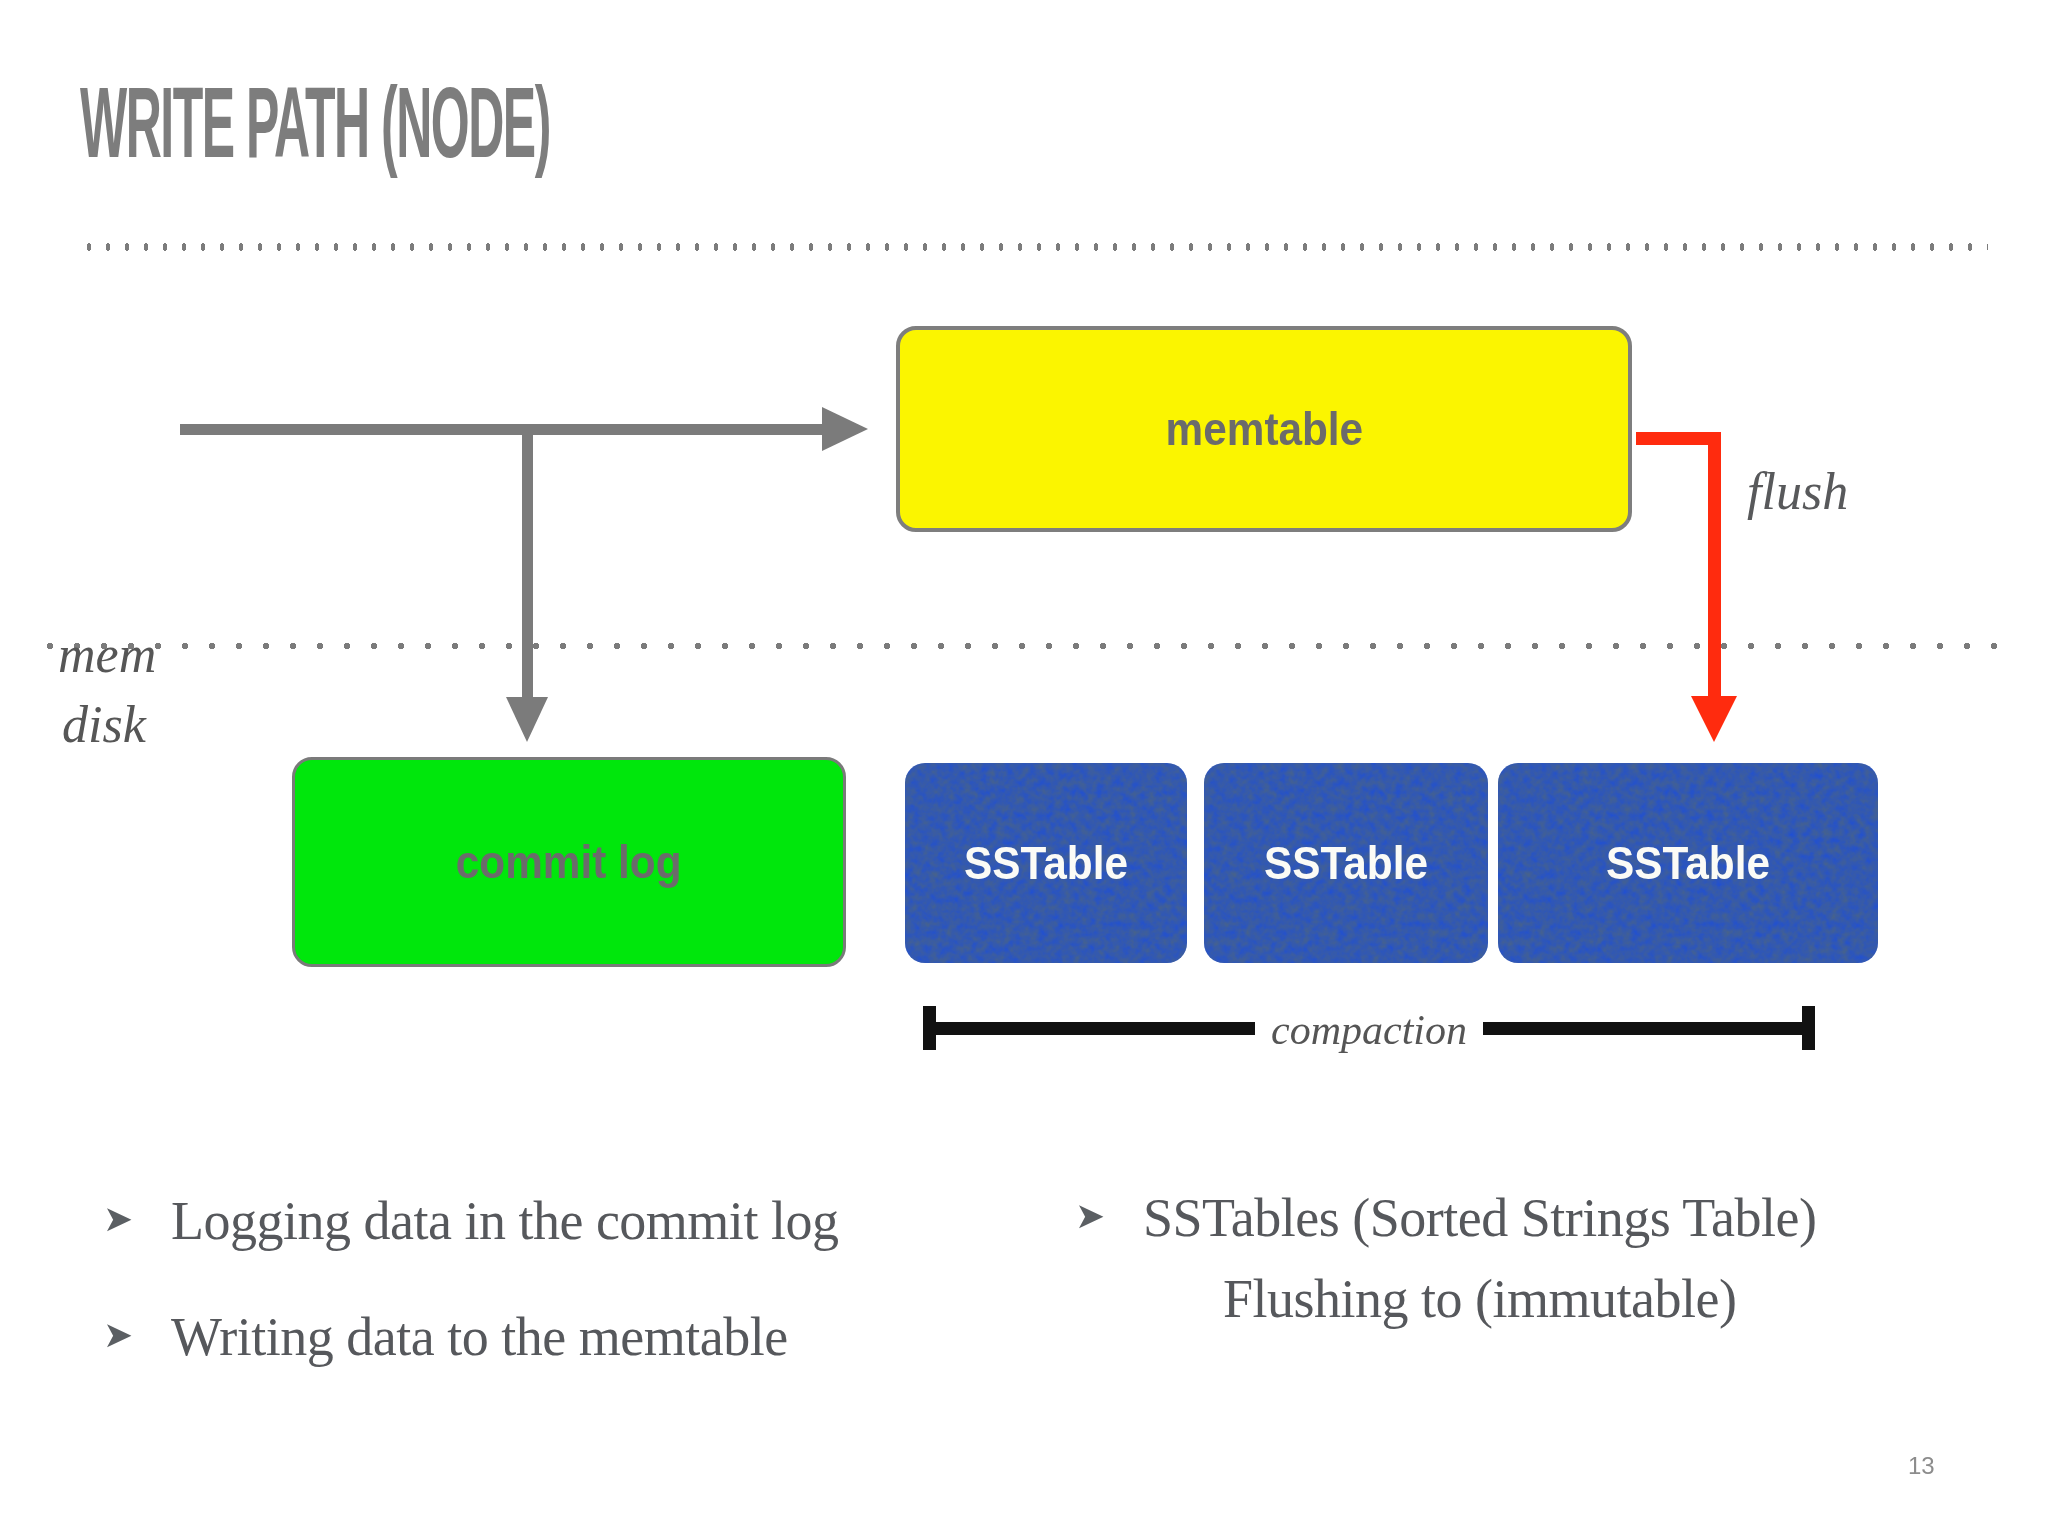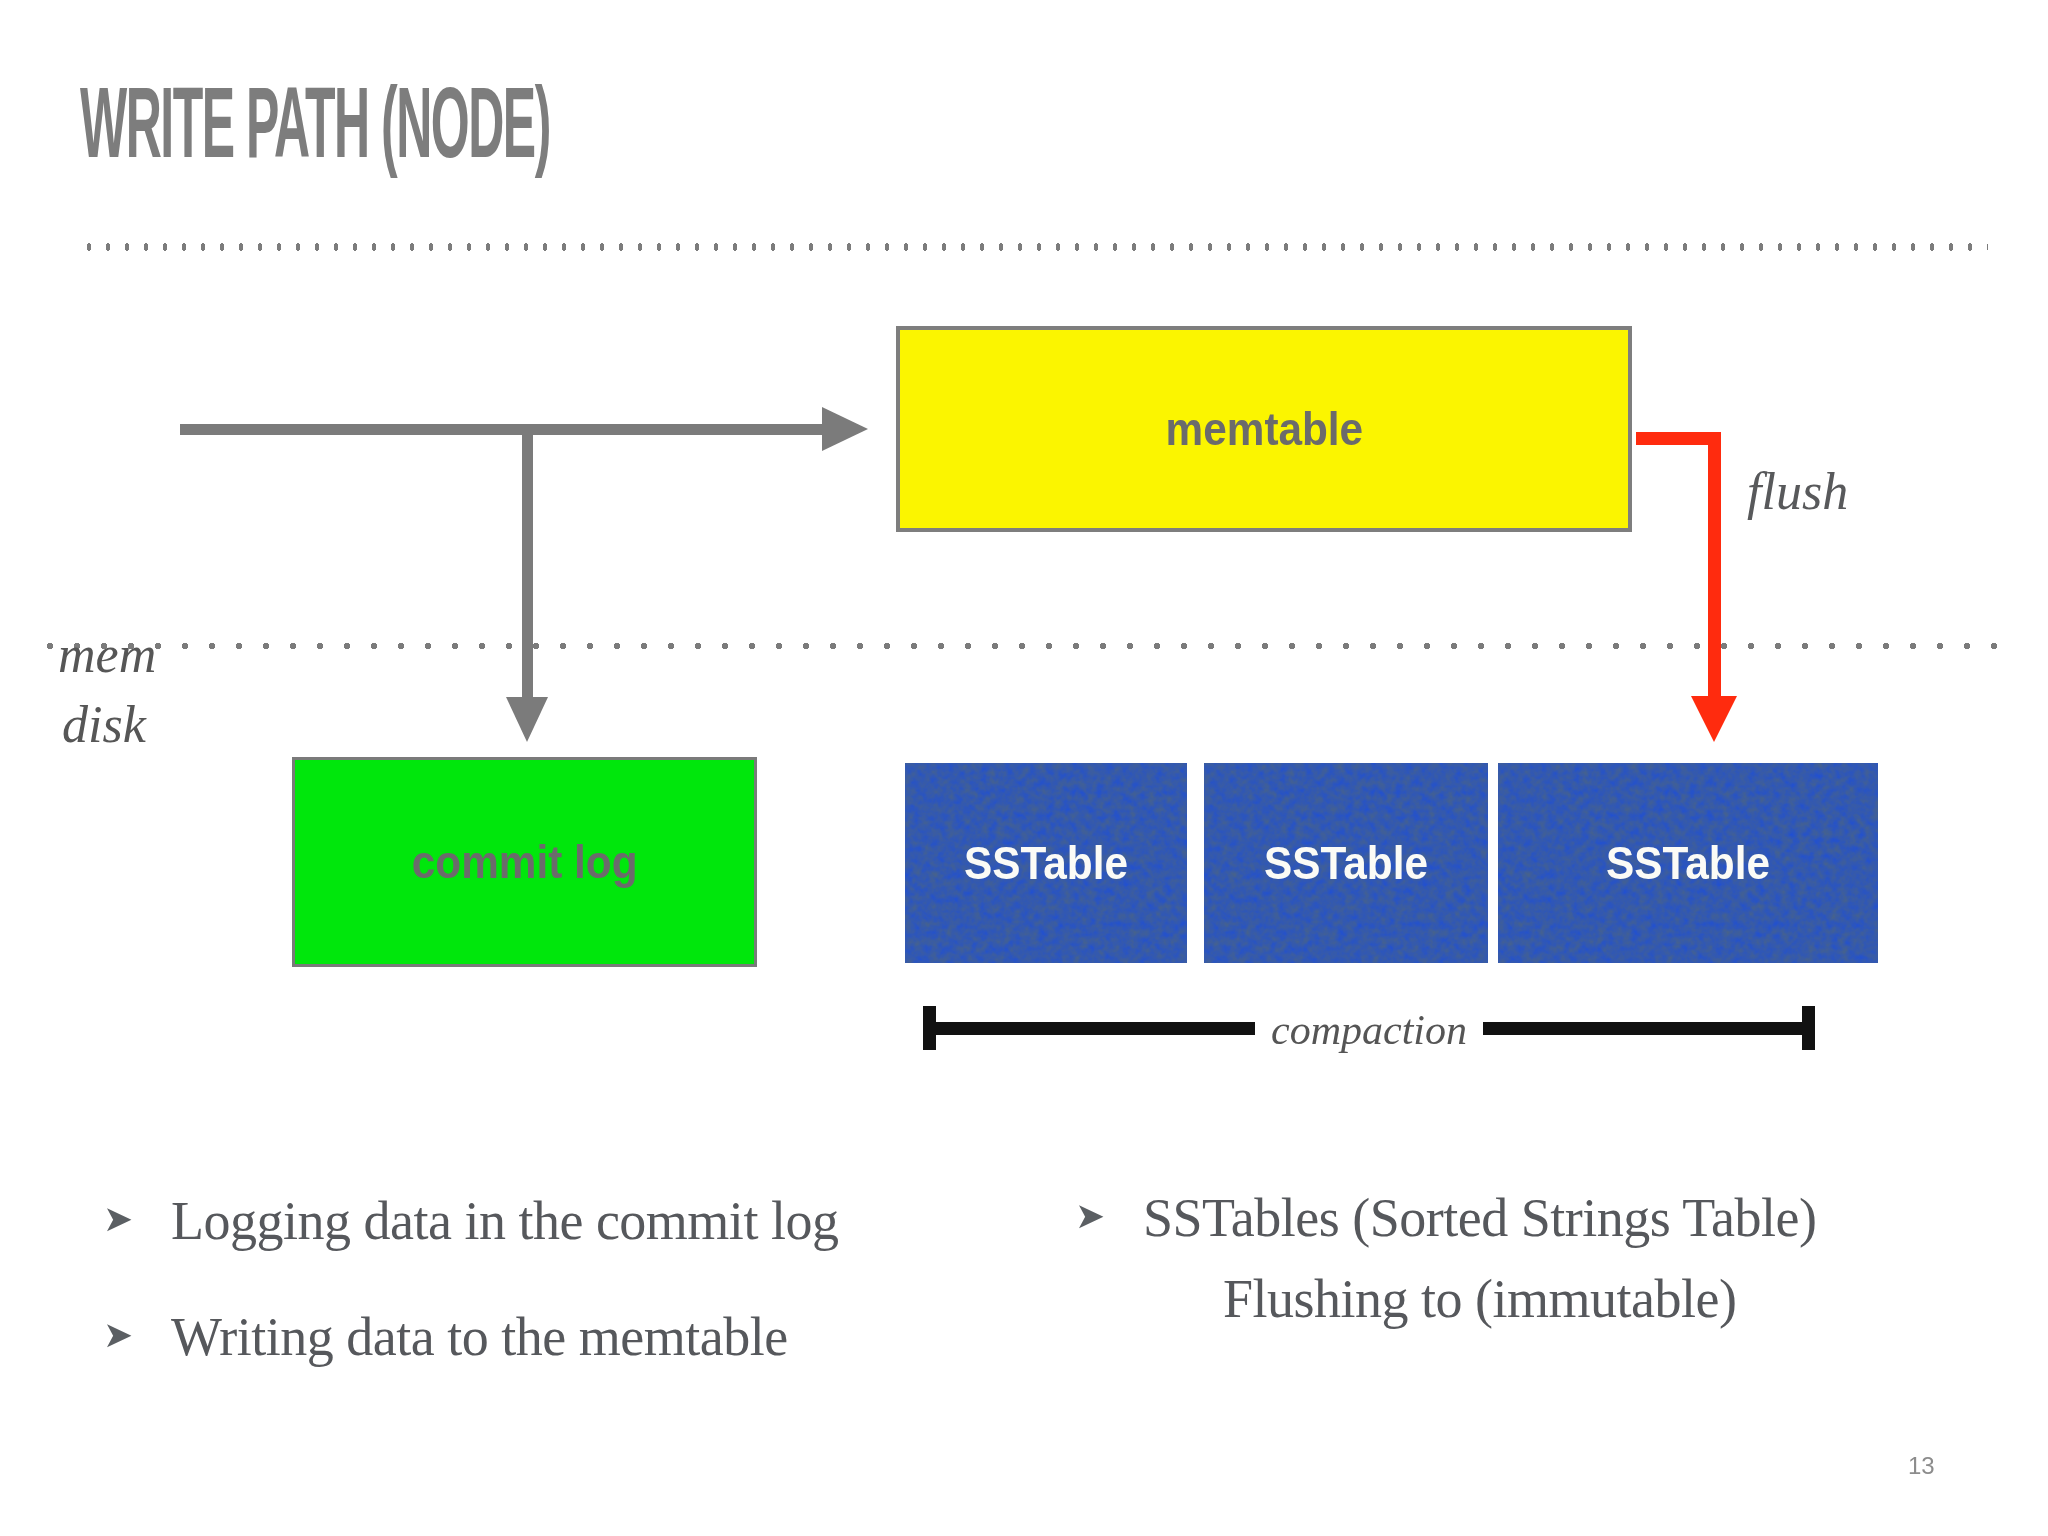--- a/index.html
+++ b/index.html
@@ -84,28 +84,29 @@
     color: #58595b;
     line-height: 1.0;
   }
 
   
   .node-box {
     box-sizing: border-box;
     display: flex;
     align-items: center;
     justify-content: center;
+    border-radius: 20px;
   }
   .box-memtable {
     left: 896px; top: 326px; width: 736px; height: 206px;
     background: #fbf500;
     border: 4px solid #7e7e7e;
   }
   .box-commitlog {
-    left: 292px; top: 757px; width: 465px; height: 210px;
+    left: 292px; top: 757px; width: 554px; height: 210px;
     background: #00e70c;
     border: 3px solid #7a7a7a;
   }
   .box-label {
     font-family: "Liberation Sans", sans-serif;
     font-weight: bold;
     font-size: 46px;
     color: #6b6b6b;
     transform: scaleX(0.92);
     white-space: nowrap;

